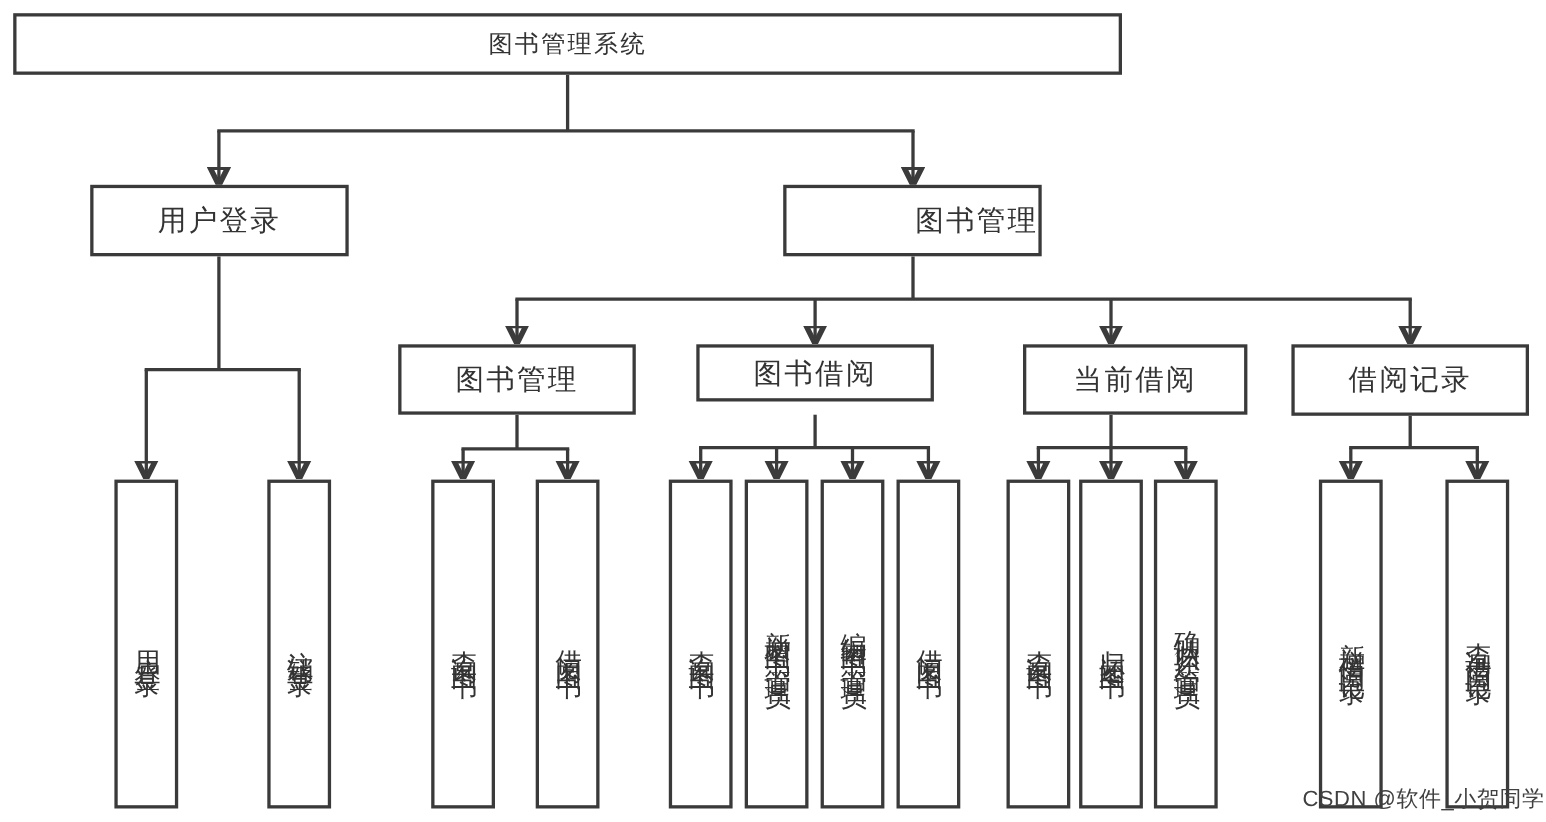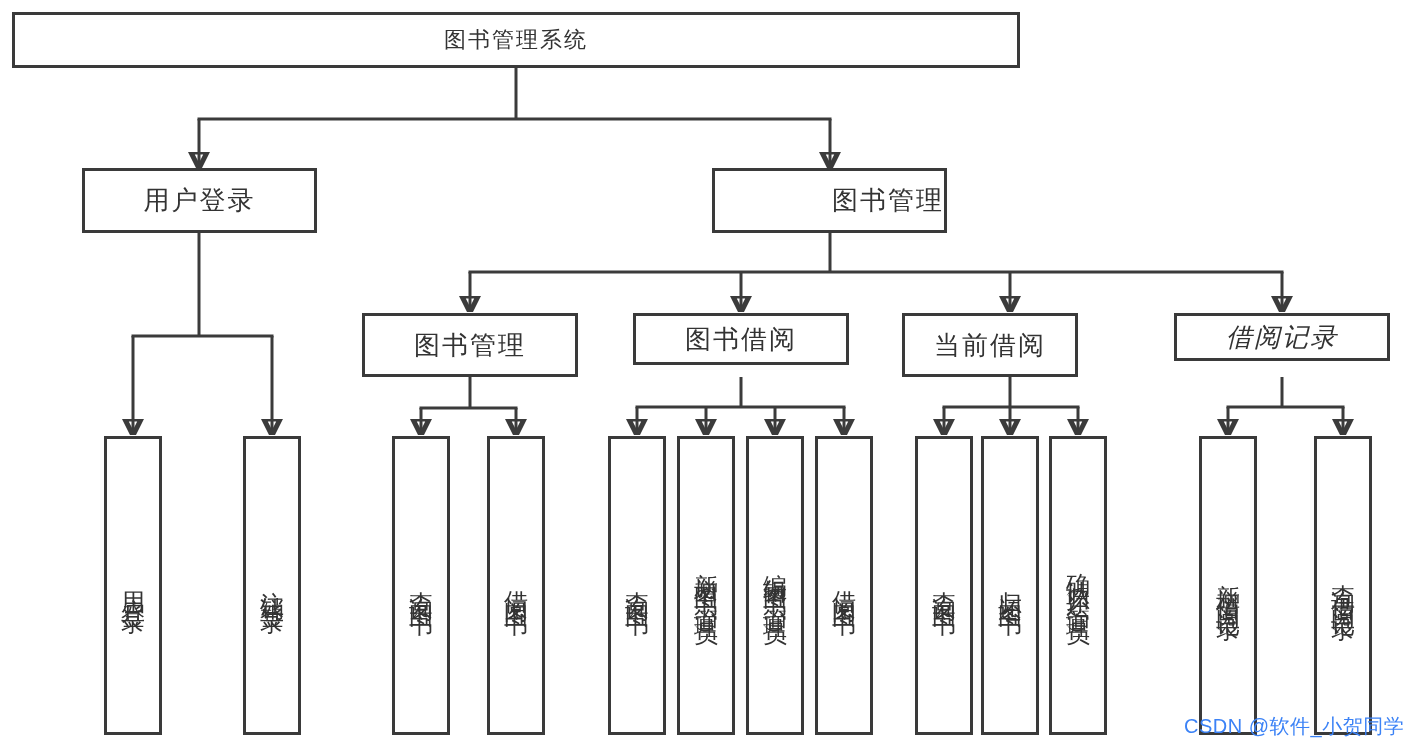--- a/index.html
+++ b/index.html
@@ -15,21 +15,21 @@
     display:flex;align-items:center;justify-content:center;text-align:center;
   }
   .hlabel{font-size:26px;letter-spacing:2px;white-space:nowrap;}
   .root .hlabel{font-size:22px;}
   .vleaf span{
     writing-mode:vertical-rl;text-orientation:mixed;
     font-size:24px;letter-spacing:7px;line-height:1;white-space:nowrap;
   }
   .watermark{
     position:absolute;left:1184px;top:713px;z-index:6;
-    font-size:20px;letter-spacing:0.5px;color:#3b82f6;white-space:nowrap;
+    font-size:20px;letter-spacing:0.5px;color:#404040;white-space:nowrap;
   }
 </style>
 </head>
 <body>
 
 <div class="stage">
 
   <svg class="wires" viewBox="0 0 1405 747" xmlns="http://www.w3.org/2000/svg">
     <defs>
       <marker id="arw" class="arw" viewBox="0 0 10 10" refX="8.5" refY="5" markerWidth="5.5" markerHeight="7.5" orient="auto" markerUnits="strokeWidth">
@@ -102,24 +102,24 @@
   <div class="node" style="left:712px;top:168px;width:235px;height:65px;justify-content:flex-end;">
     <span class="hlabel">图书管理</span>
   </div>
 
   <div class="node" style="left:362px;top:313px;width:216px;height:64px;">
     <span class="hlabel">图书管理</span>
   </div>
   <div class="node" style="left:633px;top:313px;width:216px;height:52px;">
     <span class="hlabel">图书借阅</span>
   </div>
-  <div class="node" style="left:902px;top:313px;width:176px;height:64px;text-align:center;">
+  <div class="node" style="left:930px;top:313px;width:204px;height:64px;text-align:center;">
     <span class="hlabel">当前借阅</span>
   </div>
-  <div class="node" style="left:1174px;top:313px;width:216px;height:48px;font-style:italic;">
+  <div class="node" style="left:1174px;top:313px;width:216px;height:65px;">
     <span class="hlabel">借阅记录</span>
   </div>
 
   <div class="node vleaf" style="left:104px;top:436px;width:58px;height:299px;">
     <span>用户登录</span>
   </div>
   <div class="node vleaf" style="left:243px;top:436px;width:58px;height:299px;">
     <span>注销登录</span>
   </div>
 

